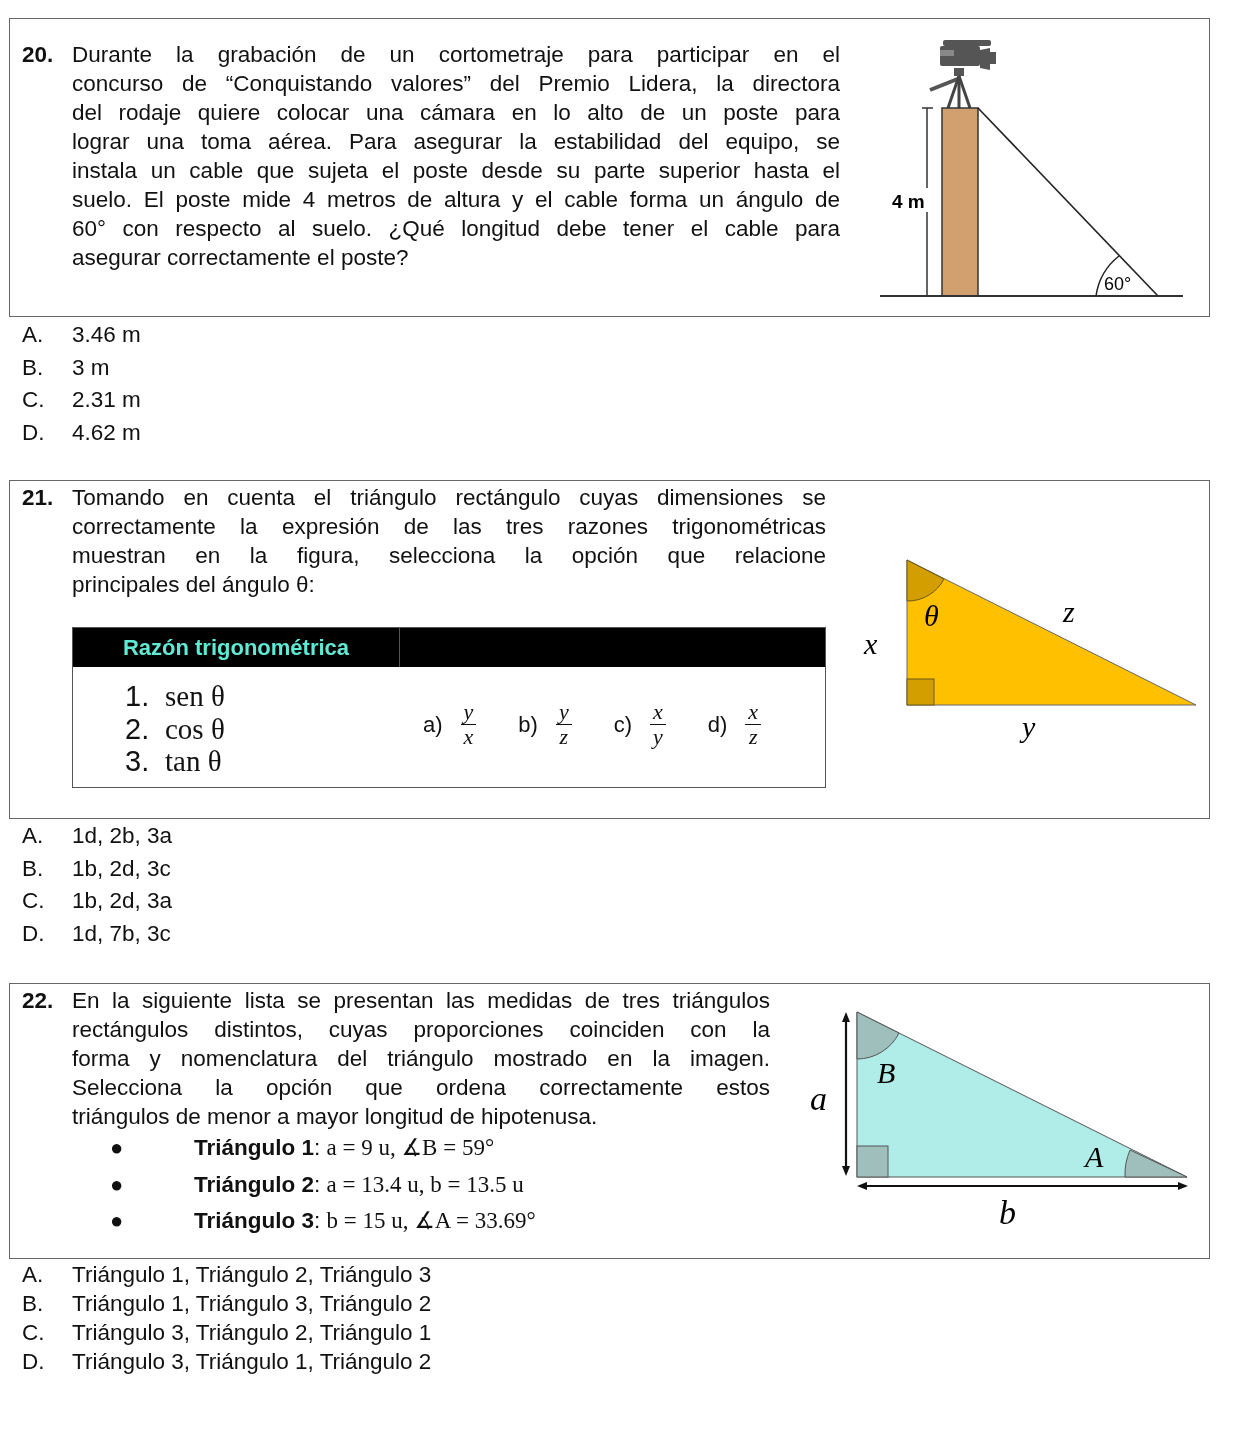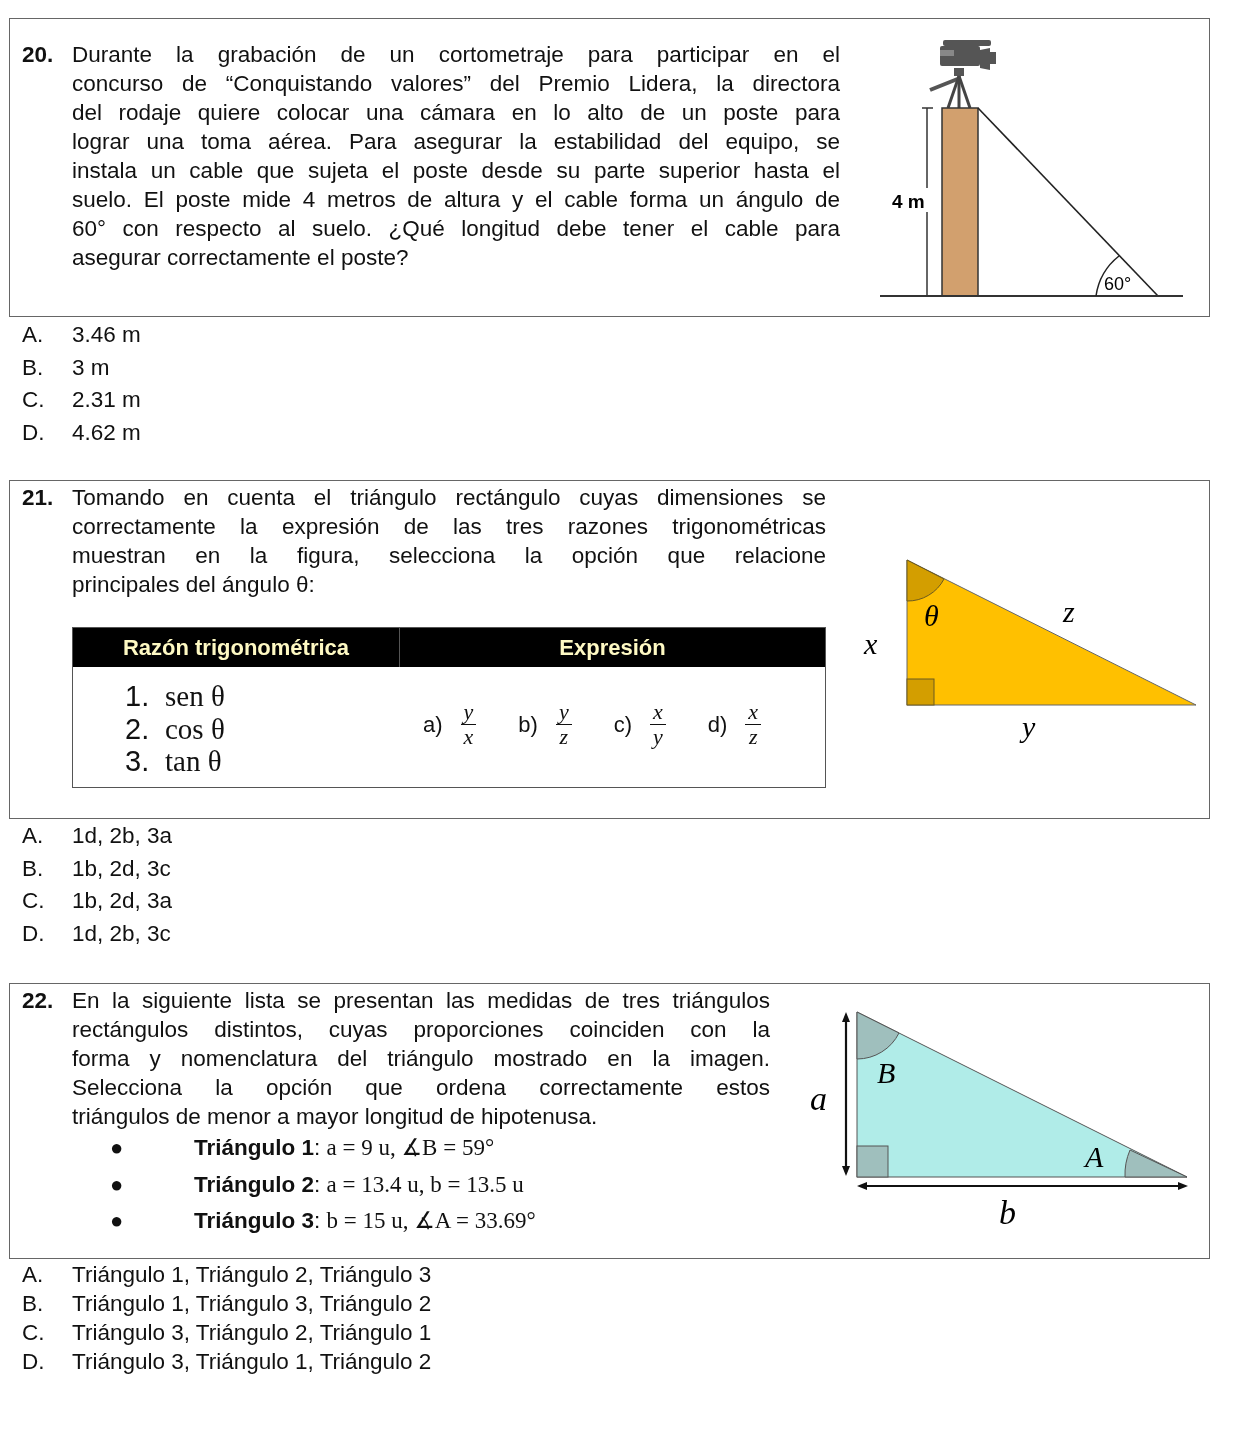--- a/index.html
+++ b/index.html
@@ -11,21 +11,21 @@
   .qtext .line { display:block; padding-left:50px; text-align:justify; text-align-last:justify; }
   .qtext .line.first { padding-left:0; }
   .qtext .line.last { text-align-last:left; }
   .opts { position:absolute; left:22px; font-size:22.5px; line-height:32.5px; }
   .opt { display:block; white-space:nowrap; }
   .opt .letter { display:inline-block; width:50px; }
   .mathr { font-family:"Liberation Serif", "DejaVu Serif", serif; }
   svg text { font-family:"Liberation Serif", serif; }
   
   .ttable { position:absolute; left:72px; top:627px; width:754px; height:161px; border:1.5px solid #555; box-sizing:border-box; }
-  .thead { display:flex; background:#000; color:#fef9c3; height:39px; font-weight:bold; font-size:22px; }
+  .thead { display:flex; background:#000; color:#5eead4; height:39px; font-weight:bold; font-size:22px; }
   .thead div { display:flex; align-items:center; justify-content:center; }
   .th1 { width:326px; border-right:1px solid #555; }
   .th2 { flex:1; }
   .ratios { position:absolute; left:52px; top:52px; font-size:29px; line-height:32.5px; }
   .ratio .n { display:inline-block; width:40px; }
   .exprs { position:absolute; left:350px; top:72px; display:flex; align-items:center; font-size:22px; }
   .expr { display:flex; align-items:center; margin-right:42px; }
   .expr .lbl { margin-right:18px; }
   .frac { display:inline-flex; flex-direction:column; align-items:center; font-family:"Liberation Serif", serif; font-style:italic; font-size:22px; line-height:24px; }
   .frac .num { border-bottom:1.6px solid #111; padding:0 3px; }
@@ -93,21 +93,20 @@
 <div class="qtext" style="top:483px;width:804px;">
   <span class="line first"><span class="qnum">21.</span><span>Tomando en cuenta el triángulo rectángulo cuyas dimensiones se</span></span>
   <span class="line">correctamente la expresión de las tres razones trigonométricas</span>
   <span class="line">muestran en la figura, selecciona la opción que relacione</span>
   <span class="line last">principales del ángulo θ:</span>
 </div>
 
 <div class="ttable">
   <div class="thead">
     <div class="th1">Razón trigonométrica</div>
-    <div class="th2">Expresión</div>
   </div>
   <div class="ratios">
     <div class="ratio"><span class="n">1.</span><span class="mathr">sen θ</span></div>
     <div class="ratio"><span class="n">2.</span><span class="mathr">cos θ</span></div>
     <div class="ratio"><span class="n">3.</span><span class="mathr">tan θ</span></div>
   </div>
   <div class="exprs">
     <div class="expr">
         <span class="lbl">a)</span>
         <span class="frac">
@@ -146,21 +145,21 @@
   <text x="84" y="76" font-size="30" font-style="italic">θ</text>
   <text x="223" y="72" font-size="30" font-style="italic">z</text>
   <text x="24" y="104" font-size="30" font-style="italic">x</text>
   <text x="182" y="187" font-size="30" font-style="italic">y</text>
 </svg>
 
 <div class="opts" style="top:820px;">
   <span class="opt"><span class="letter">A.</span><span>1d, 2b, 3a</span></span>
   <span class="opt"><span class="letter">B.</span><span>1b, 2d, 3c</span></span>
   <span class="opt"><span class="letter">C.</span><span>1b, 2d, 3a</span></span>
-  <span class="opt"><span class="letter">D.</span><span>1d, 2b, 3c</span></span>
+  <span class="opt"><span class="letter">D.</span><span>1d, 7b, 3c</span></span>
 </div>
 
 <div class="qbox" style="top:983px;height:276px;"></div>
 <div class="qtext" style="top:986px;width:748px;">
   <span class="line first"><span class="qnum">22.</span><span>En la siguiente lista se presentan las medidas de tres triángulos</span></span>
   <span class="line">rectángulos distintos, cuyas proporciones coinciden con la</span>
   <span class="line">forma y nomenclatura del triángulo mostrado en la imagen.</span>
   <span class="line">Selecciona la opción que ordena correctamente estos</span>
   <span class="line last">triángulos de menor a mayor longitud de hipotenusa.</span>
 </div>

